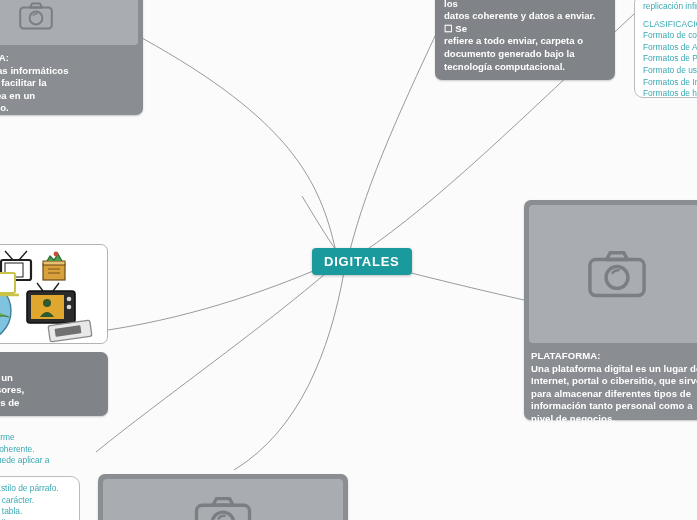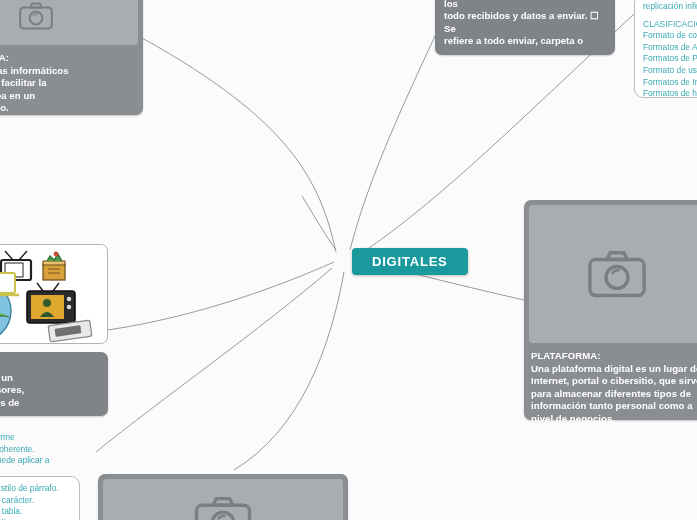--- a/index.html
+++ b/index.html
@@ -81,24 +81,23 @@
 
   
   .central {
     position: absolute;
     background: #1b9a9e;
     border-radius: 4px;
     color: #ffffff;
     font-weight: bold;
     font-size: 13px;
     letter-spacing: 0.8px;
-    padding: 6px 20px;
+    padding: 6px 12px;
     white-space: nowrap;
     box-shadow: 0 1px 3px rgba(0,0,0,0.25);
-    margin-left: 40px;
   }
 
   
   .whitecard {
     position: absolute;
     background: #ffffff;
     border: 1px solid #b9bcc0;
     border-radius: 9px;
     box-sizing: border-box;
     color: #3aa9b4;
@@ -170,22 +169,24 @@
       <div>HERRAMIENTA:</div>
       <div>o de programas informáticos</div>
       <div>e por objetivo facilitar la</div>
       <div>ón de una tarea en un</div>
       <div>ivo tecnológico.</div>
     </div>
   </div>
 
   <div class="textnote" style="left:435px; top:-22px; width:180px;">
     <div>o como códigos para interpretar los</div>
-    <div>todo recibidos y datos a enviar. ☐ Se</div>
+    <div>datos coherente y datos a enviar. ☐ Se</div>
     <div>refiere a todo enviar, carpeta o</div>
+    <div>documento generado bajo la</div>
+    <div>tecnología computacional.</div>
   </div>
 
   <div class="whitecard" style="left:634px; top:-6px; width:120px; height:104px;">
     <div class="row">replicación infinit</div>
     <div class="gap"></div>
     <div class="row hdr">CLASIFICACION:</div>
     <div class="row">Formato de com</div>
     <div class="row">Formatos de Aud</div>
     <div class="row">Formatos de Pap</div>
     <div class="row">Formato de uso</div>

